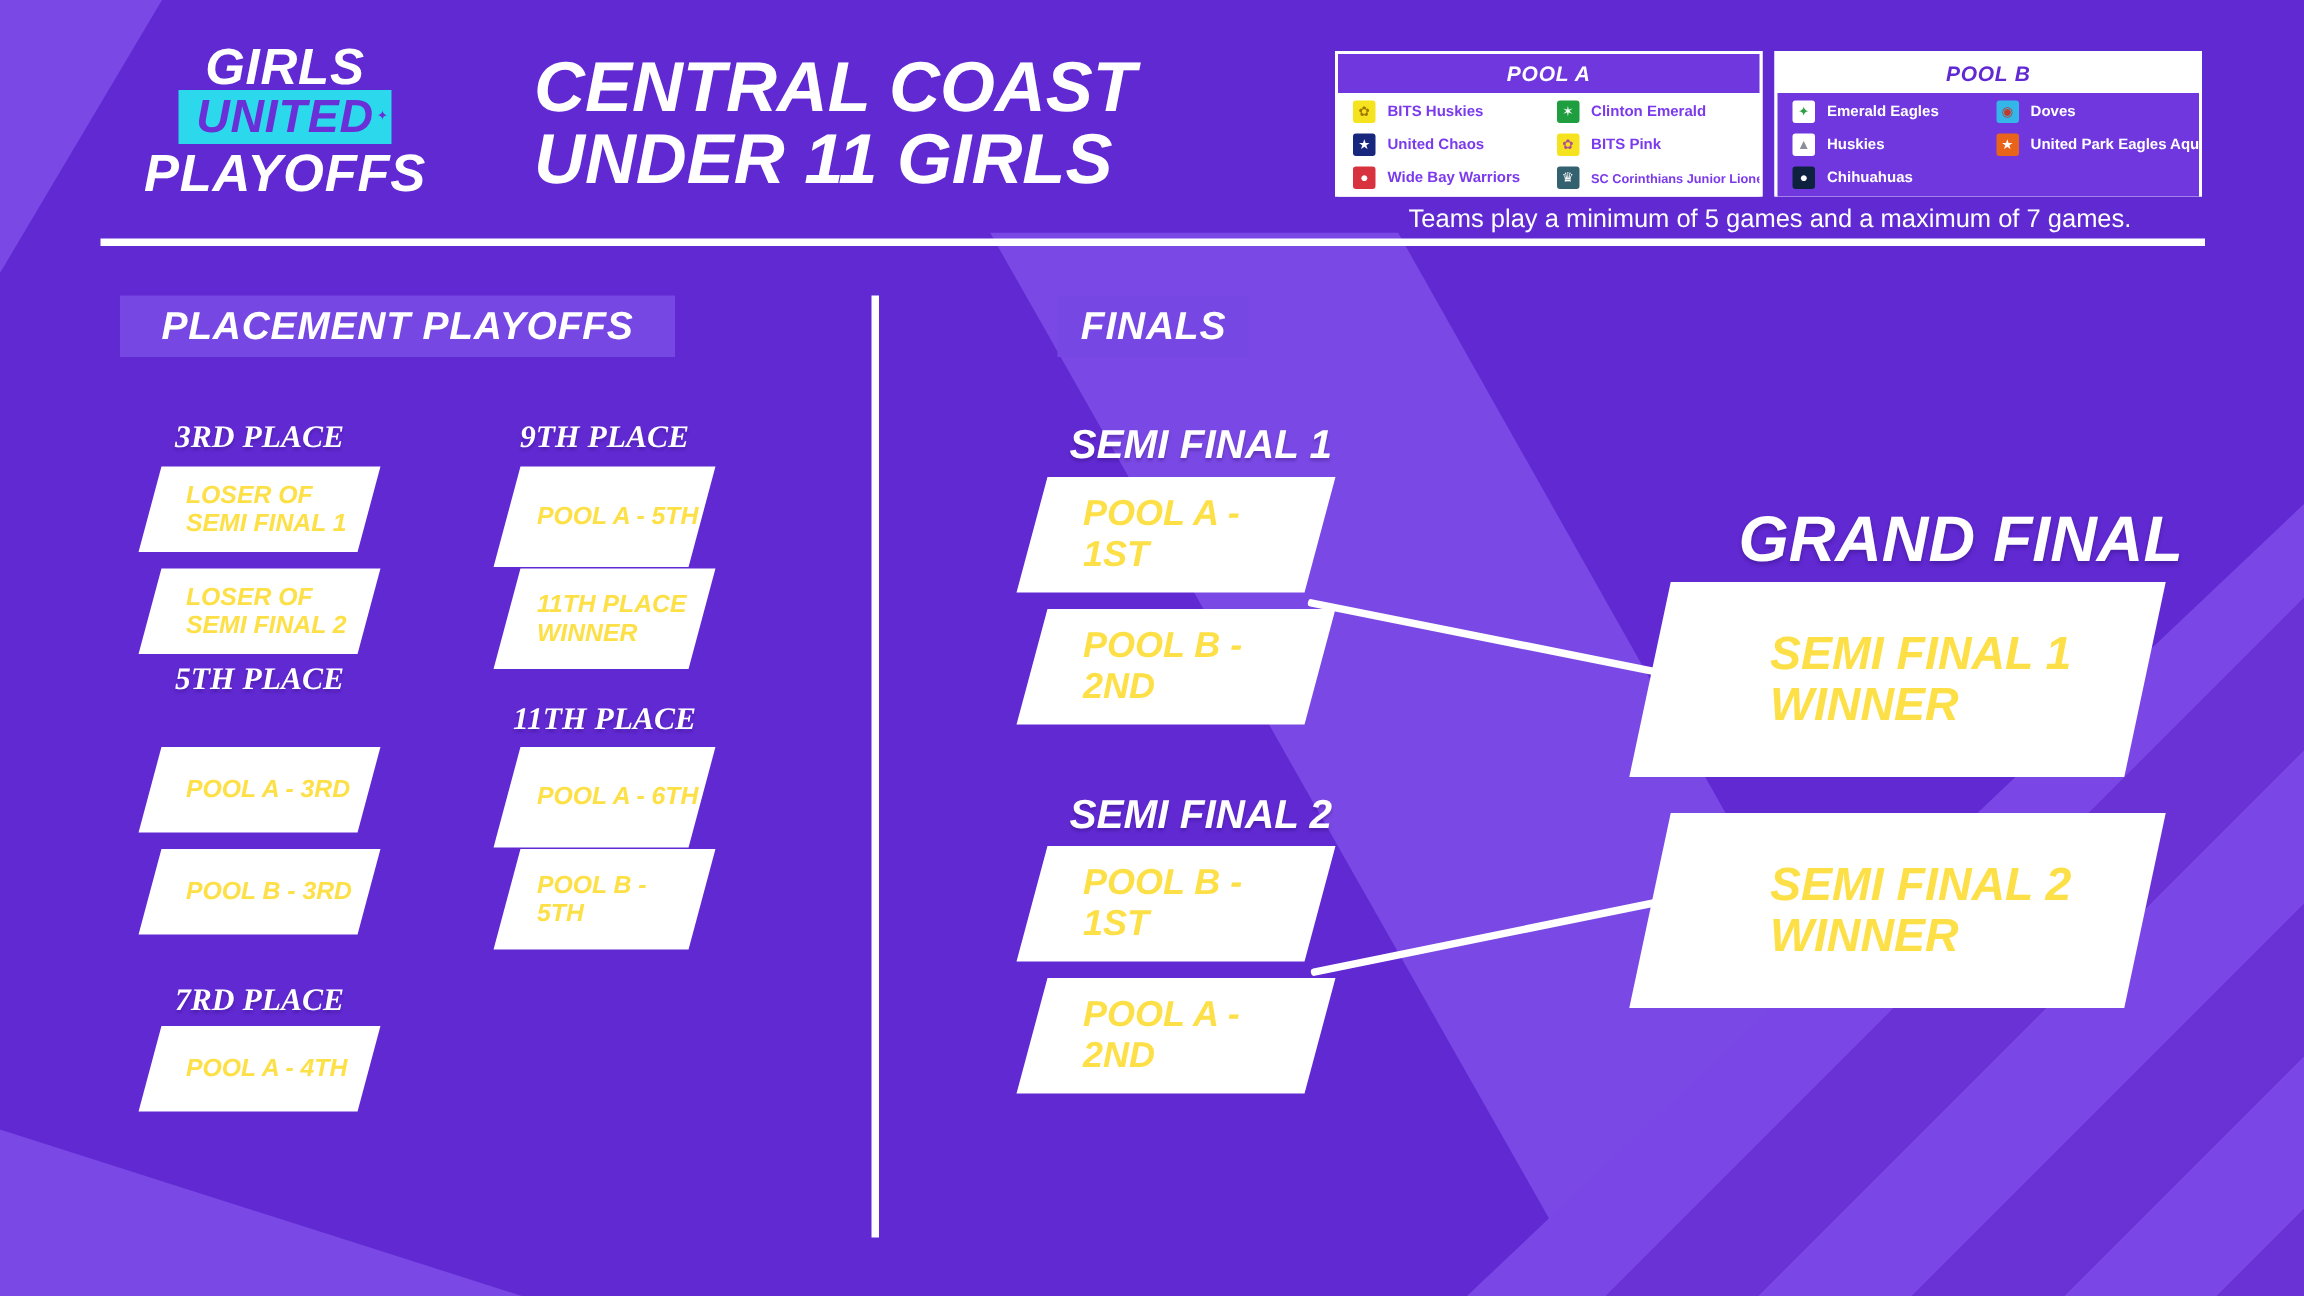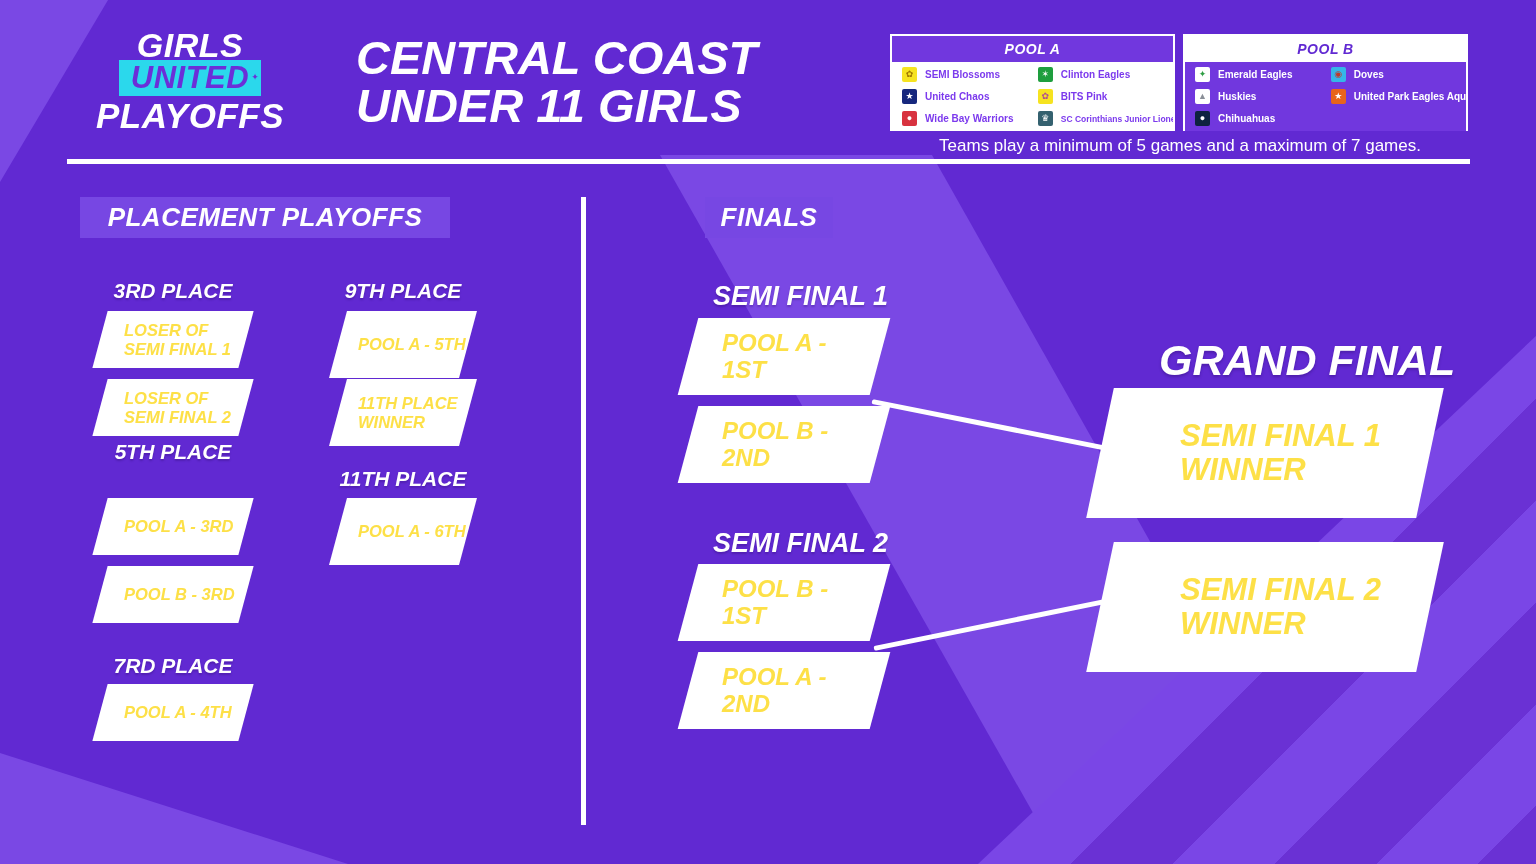--- a/index.html
+++ b/index.html
@@ -48,21 +48,21 @@
   .hr{left:67px;top:159px;width:1403px;height:5px;background:#fff;}
   .vdiv{left:581px;top:197px;width:5px;height:628px;background:#fff;}
 
   
   .panel{background:#7747e3;color:#fff;display:flex;align-items:center;justify-content:center;
     font-size:26px;font-style:italic;font-weight:900;letter-spacing:.5px;}
   .panel-placement{left:80px;top:197px;width:370px;height:41px;}
   .panel-finals{left:705px;top:197px;width:128px;height:41px;}
 
   .gtitle{font-size:21px;color:#fff;transform:translateX(-50%);white-space:nowrap;
-    text-shadow:0 2px 2px rgba(30,0,80,.25);}
+    text-shadow:0 2px 2px rgba(30,0,80,.25);font-family:Liberation Serif, serif;}
 
   
   .slot{position:absolute;}
   .slot::before{content:"";position:absolute;inset:0;background:#fff;transform:skewX(-15deg);}
   .slot .txt{position:relative;height:100%;display:flex;flex-direction:column;justify-content:center;
     font-style:italic;font-weight:900;color:#fde047;line-height:1.1;}
   .slot-sm{width:146px;height:57px;}
   .slot-sm .txt{padding-left:24px;font-size:16.5px;width:118px;}
   .slot-sm2{width:130px;height:67px;}
   .slot-sm2 .txt{padding-left:20px;font-size:16.5px;width:108px;}
@@ -96,25 +96,25 @@
   <div class="abs title it">
     <div>CENTRAL COAST</div>
     <div>UNDER 11 GIRLS</div>
   </div>
 
   <div class="abs pool pool-a" style="left:890px;top:34px;">
     <div class="pool-head">POOL A</div>
     <div class="pool-body">
       <div class="team">
           <span class="tlogo" style="background: rgb(246, 227, 32); color: rgb(160, 120, 0);">✿</span>
-          <span class="tname">SEMI Blossoms</span>
+          <span class="tname">BITS Huskies</span>
         </div>
       <div class="team">
           <span class="tlogo" style="background: rgb(30, 158, 62); color: rgb(255, 255, 255);">✶</span>
-          <span class="tname">Clinton Eagles</span>
+          <span class="tname">Clinton Emerald</span>
         </div>
       <div class="team">
           <span class="tlogo" style="background: rgb(22, 39, 125); color: rgb(255, 255, 255);">★</span>
           <span class="tname">United Chaos</span>
         </div>
       <div class="team">
           <span class="tlogo" style="background: rgb(246, 227, 32); color: rgb(176, 80, 144);">✿</span>
           <span class="tname">BITS Pink</span>
         </div>
       <div class="team">
@@ -182,20 +182,23 @@
       <div class="txt">POOL A - 3RD</div>
     </div>
   <div class="slot slot-sm" style="left:100px;top:566px;">
       <div class="txt">POOL B - 3RD</div>
     </div>
 
   <div class="abs gtitle it" style="left:403px;top:467px;">11TH PLACE</div>
   <div class="slot slot-sm2" style="left:338px;top:498px;">
       <div class="txt">POOL A - 6TH</div>
     </div>
+  <div class="slot slot-sm2" style="left:338px;top:566px;">
+      <div class="txt">POOL B - 5TH</div>
+    </div>
 
   <div class="abs gtitle it" style="left:173px;top:654px;">7RD PLACE</div>
   <div class="slot slot-sm" style="left:100px;top:684px;">
       <div class="txt">POOL A - 4TH</div>
     </div>
 
   <div class="abs panel panel-finals">FINALS</div>
 
   <div class="abs semih it" style="left:713px;top:281px;">SEMI FINAL 1</div>
   <div class="slot slot-md" style="left:688px;top:318px;">

